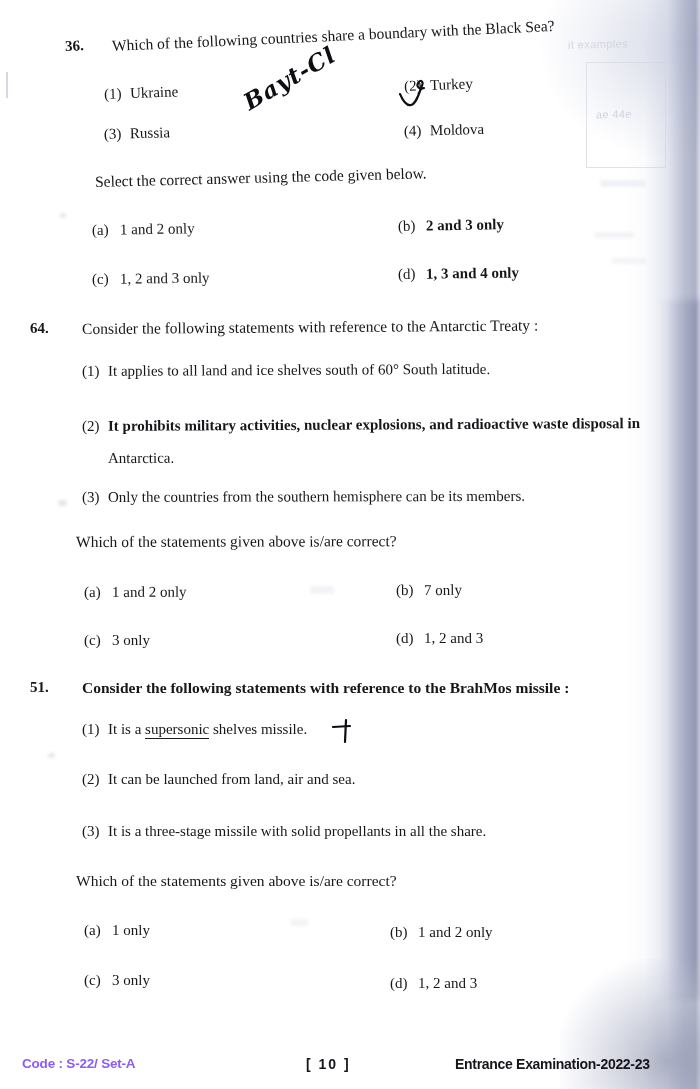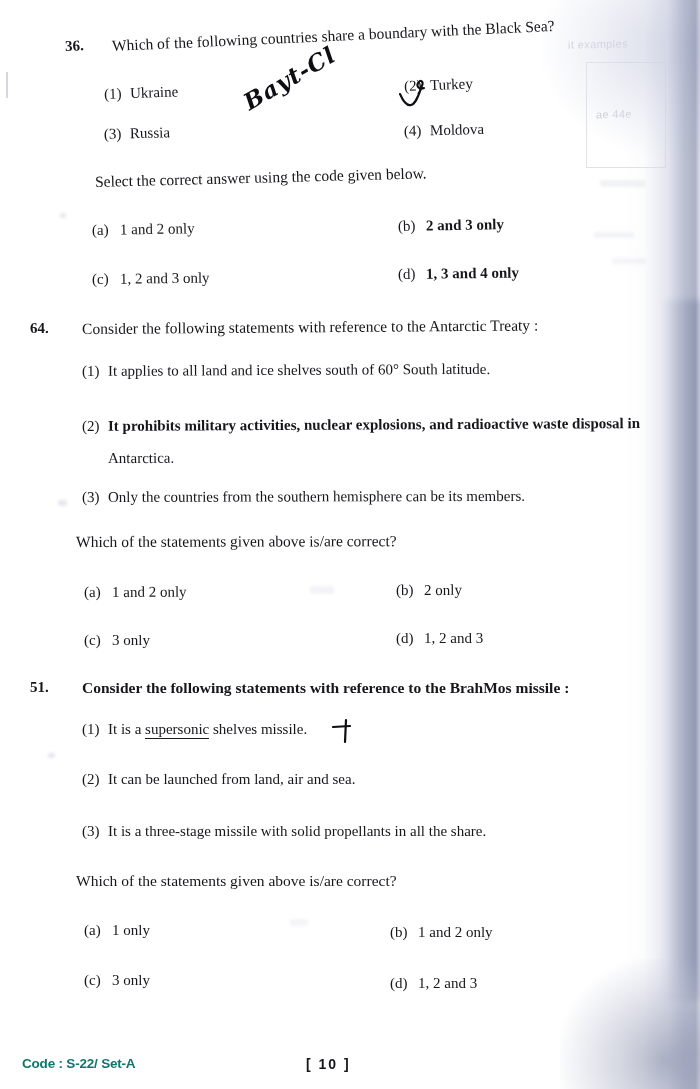--- a/index.html
+++ b/index.html
@@ -162,21 +162,21 @@
 
   
   .footer { position: absolute; bottom: 0; left: 0; right: 0; height: 70px; }
   .footer-left {
     position: absolute;
     left: 22px; top: 37px;
     font-family: "Liberation Sans", sans-serif;
     font-weight: bold;
     font-size: 13.5px;
     letter-spacing: -0.2px;
-    color: #0f766e;
+    color: #8b5cf6;
   }
   .footer-center {
     position: absolute;
     left: 306px; top: 37px;
     font-family: "Liberation Sans", sans-serif;
     font-weight: bold;
     font-size: 14px;
     letter-spacing: 2px;
     color: #15151a;
   }
@@ -270,21 +270,21 @@
     <div class="stmt sk8" style="left:82px; top:489px;">
       <span class="marker">(3)</span><span>Only the countries from the southern hemisphere can be its members.</span>
     </div>
 
     <div class="qtext sk8" style="left:76px; top:533px;"><span>Which of the statements given above is/are correct?</span></div>
 
     <div class="opt sk8" style="left:84px; top:584px;">
       <span class="marker">(a)</span><span>1 and 2 only</span>
     </div>
     <div class="opt sk8" style="left:396px; top:582px;">
-      <span class="marker">(b)</span><span>2 only</span>
+      <span class="marker">(b)</span><span>7 only</span>
     </div>
     <div class="opt sk9" style="left:84px; top:632px;">
       <span class="marker">(c)</span><span>3 only</span>
     </div>
     <div class="opt sk9" style="left:396px; top:630px;">
       <span class="marker">(d)</span><span>1, 2 and 3</span>
     </div>
   </div>
 
   <div class="qblock">
@@ -321,15 +321,16 @@
   <div class="hand hand-plus">
     <svg viewBox="0 0 24 26" width="24" height="26" aria-hidden="true">
       <path d="M3 9 L20 8" fill="none" stroke="#0d0d12" stroke-width="2.2" stroke-linecap="round"></path>
       <path d="M16 2 L15 24" fill="none" stroke="#0d0d12" stroke-width="2.2" stroke-linecap="round"></path>
     </svg>
   </div>
 
   <div class="footer">
     <div class="footer-left">Code : S-22/ Set-A</div>
     <div class="footer-center">[  10  ]</div>
+    <div class="footer-right">Entrance Examination-2022-23</div>
   </div>
 
 </div>
 
 </body></html>

